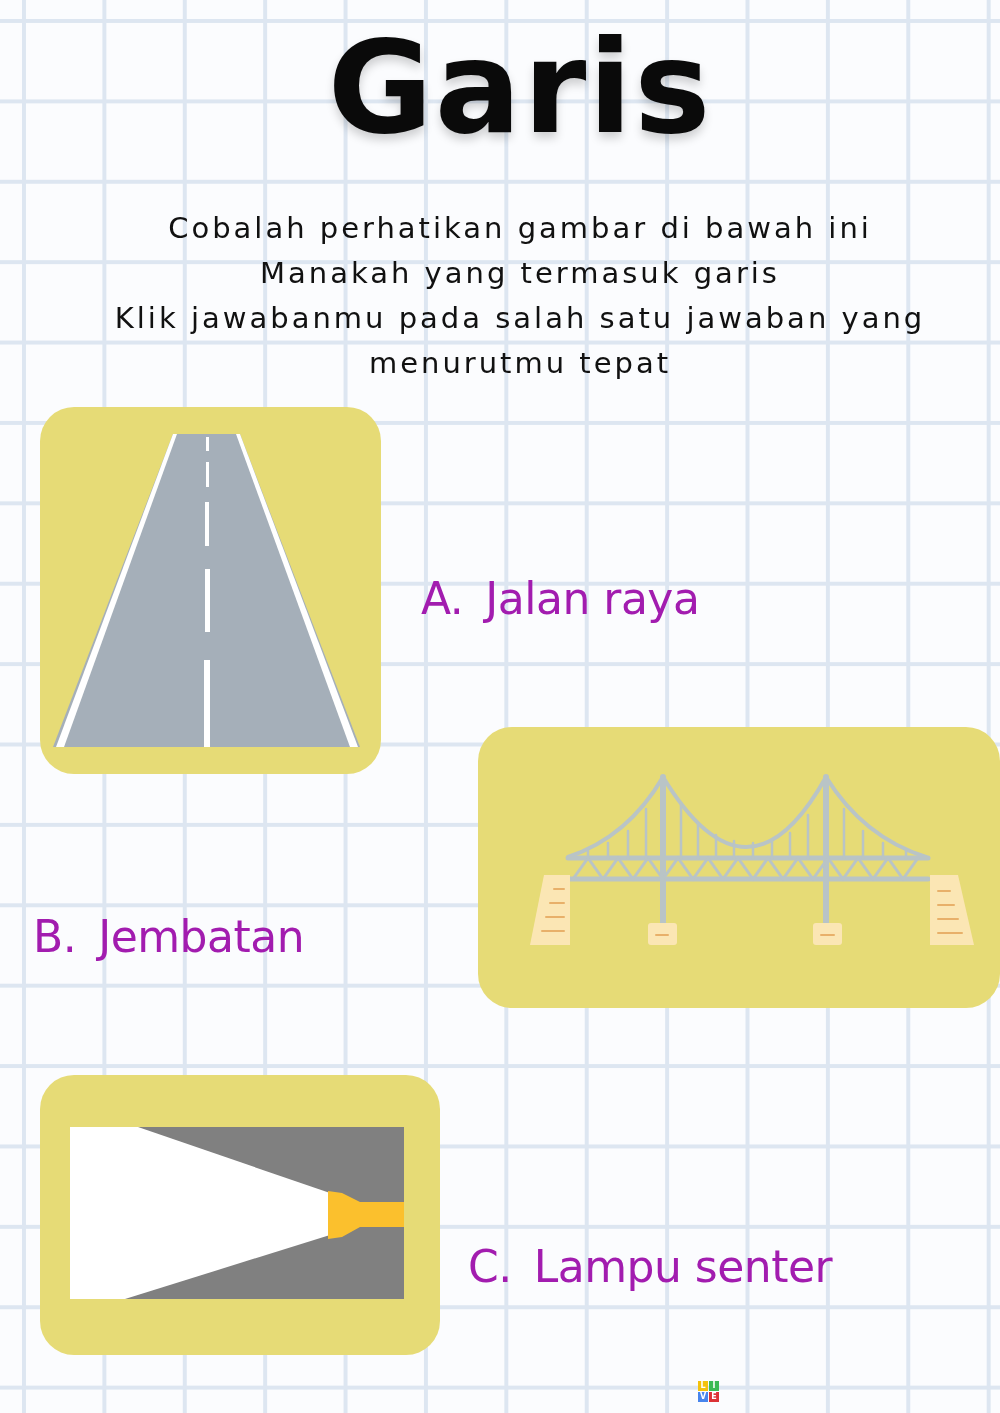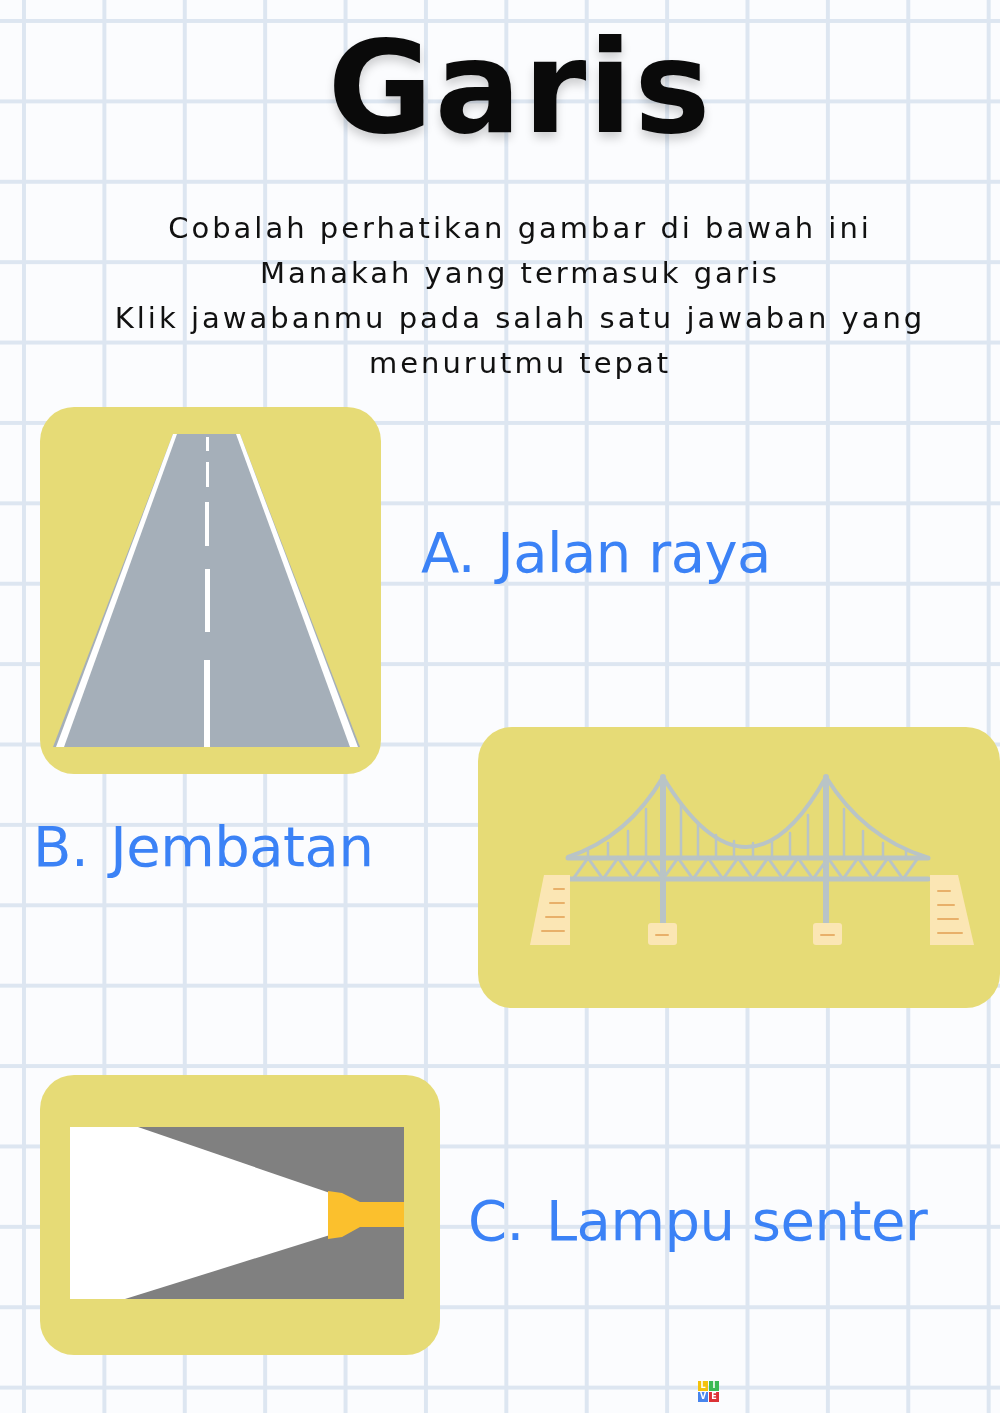--- a/index.html
+++ b/index.html
@@ -26,22 +26,22 @@
     color:#111; letter-spacing:3px;
   }
   .instructions div { white-space:nowrap; }
   .card {
     position:absolute; background:#e6db76; border-radius:34px;
     cursor:pointer;
   }
   .card svg { position:absolute; left:0; top:0; }
   .option-label {
     position:absolute; font-family:"DejaVu Sans", sans-serif;
-    font-size:56px; line-height:70px; color:#3b82f6; white-space:nowrap;
-    cursor:pointer; letter-spacing:-0.5px;
+    font-size:44px; line-height:70px; color:#a21caf; white-space:nowrap;
+    cursor:pointer; letter-spacing:-0.5px;margin-top:46px;
   }
   .option-label .letter { margin-right:22px; }
   .brand {
     position:absolute; left:698px; top:1376px; height:30px;
     display:flex; align-items:center;
   }
   .brand-logo {
     display:grid; grid-template-columns:10px 10px; grid-template-rows:10px 10px; gap:1px;
     margin-right:3px;
   }
@@ -129,21 +129,21 @@
       <line x1="64" y1="204" x2="86" y2="204"></line>
       <line x1="460" y1="164" x2="472" y2="164"></line>
       <line x1="460" y1="178" x2="476" y2="178"></line>
       <line x1="460" y1="192" x2="480" y2="192"></line>
       <line x1="460" y1="206" x2="484" y2="206"></line>
       <line x1="178" y1="208" x2="190" y2="208"></line>
       <line x1="343" y1="208" x2="356" y2="208"></line>
     </g>
   </svg>
 </div>
-<div class="option-label" style="left:33px; top:812px;">
+<div class="option-label" style="left:33px; top:856px;">
   <span class="letter">B.</span><span>Jembatan</span>
 </div>
 
 <div class="card" style="left:40px; top:1075px; width:400px; height:280px;">
   <svg width="400" height="280" viewBox="0 0 400 280">
     <rect x="30" y="52" width="334" height="172" fill="#808080"></rect>
     <polygon points="30,52 98,52 290,118 290,160 85,224 30,224" fill="#ffffff"></polygon>
     <polygon points="288,116 302,118 320,127 364,127 364,152 320,152 302,162 288,164" fill="#fbc02d"></polygon>
   </svg>
 </div>

